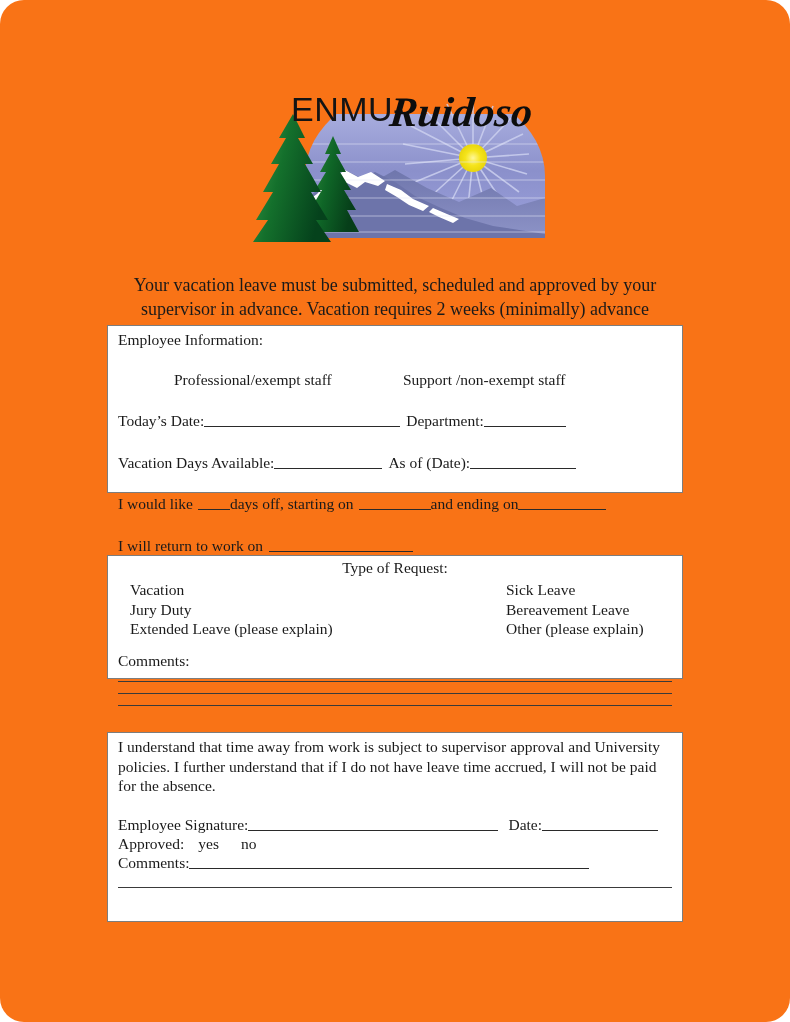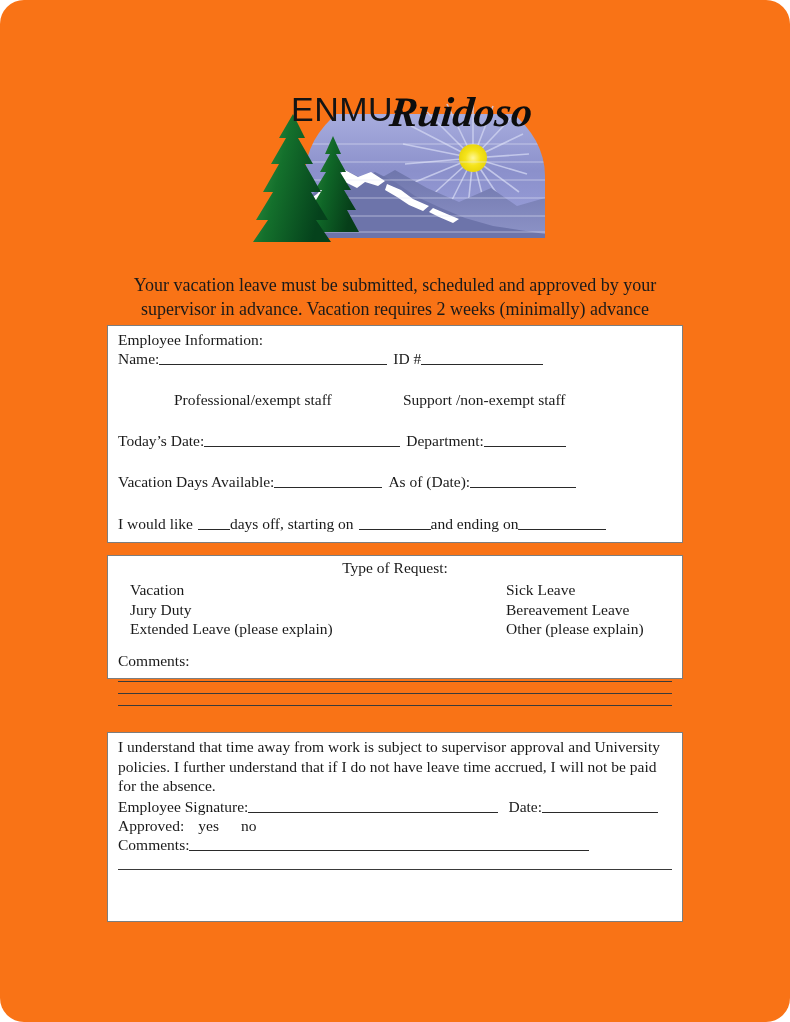--- a/index.html
+++ b/index.html
@@ -58,21 +58,21 @@
     left: 107px;
     width: 576px;
     box-sizing: border-box;
     border: 1px solid #7d7d7d;
     background: #ffffff;
   }
   .box-inner {
     padding: 0 10px;
     font-size: 15.5px;
   }
-  #box-employee { top: 325px; height: 218px; }
+  #box-employee { top: 325px; height: 168px; }
   #box-request  { top: 555px; height: 124px; }
   #box-ack      { top: 732px; height: 190px; }
 
   .row {
     white-space: nowrap;
     line-height: 1.25;
   }
 
   
   .ul {
@@ -133,21 +133,21 @@
     border-top: 1px solid #3a3a3a;
     margin: 11px 0 0 0;
     height: 0;
   }
 
   .ack-text {
     font-size: 15.5px;
     line-height: 1.26;
     padding-top: 4px;
   }
-  .ack-rows { margin-top: 1px; font-family: Liberation Serif, serif; }
+  .ack-rows { margin-top: 19px; font-family: Liberation Serif, serif; }
   .approved-row { letter-spacing: 0px; }
   .gap-yes { display:inline-block; width: 14px; }
   .gap-no  { display:inline-block; width: 22px; }
   .gap-sig { display:inline-block; width: 10px; }
   .gap-sig2{ display:inline-block; width: 12px; }
 </style>
 </head>
 <body>
 
 <div class="page">
@@ -244,23 +244,20 @@
     </svg>
   </div>
 
 
   <div class="intro">Your vacation leave must be submitted, scheduled and approved by your supervisor in advance. Vacation requires 2 weeks (minimally) advance notice.</div>
 
   <div class="box" id="box-employee">
     <div class="box-inner">
       <div class="row" style="padding-top:4px;">Employee Information:</div>
 
-      <div class="row">
-        <span>Name:</span><span class="ul w-name"></span><span style="display:inline-block;width:6px;"></span><span>ID #</span><span class="ul w-id"></span>
-      </div>
 
       <div class="staff-row">
         <span class="staff-prof">Professional/exempt staff</span>
         <span class="staff-supp">Support /non-exempt staff</span>
       </div>
 
       <div class="spacer-s"></div>
 
       <div class="row">
         <span>Today’s Date:</span><span class="ul w-today"></span><span style="display:inline-block;width:6px;"></span><span>Department:</span><span class="ul w-dept"></span>

